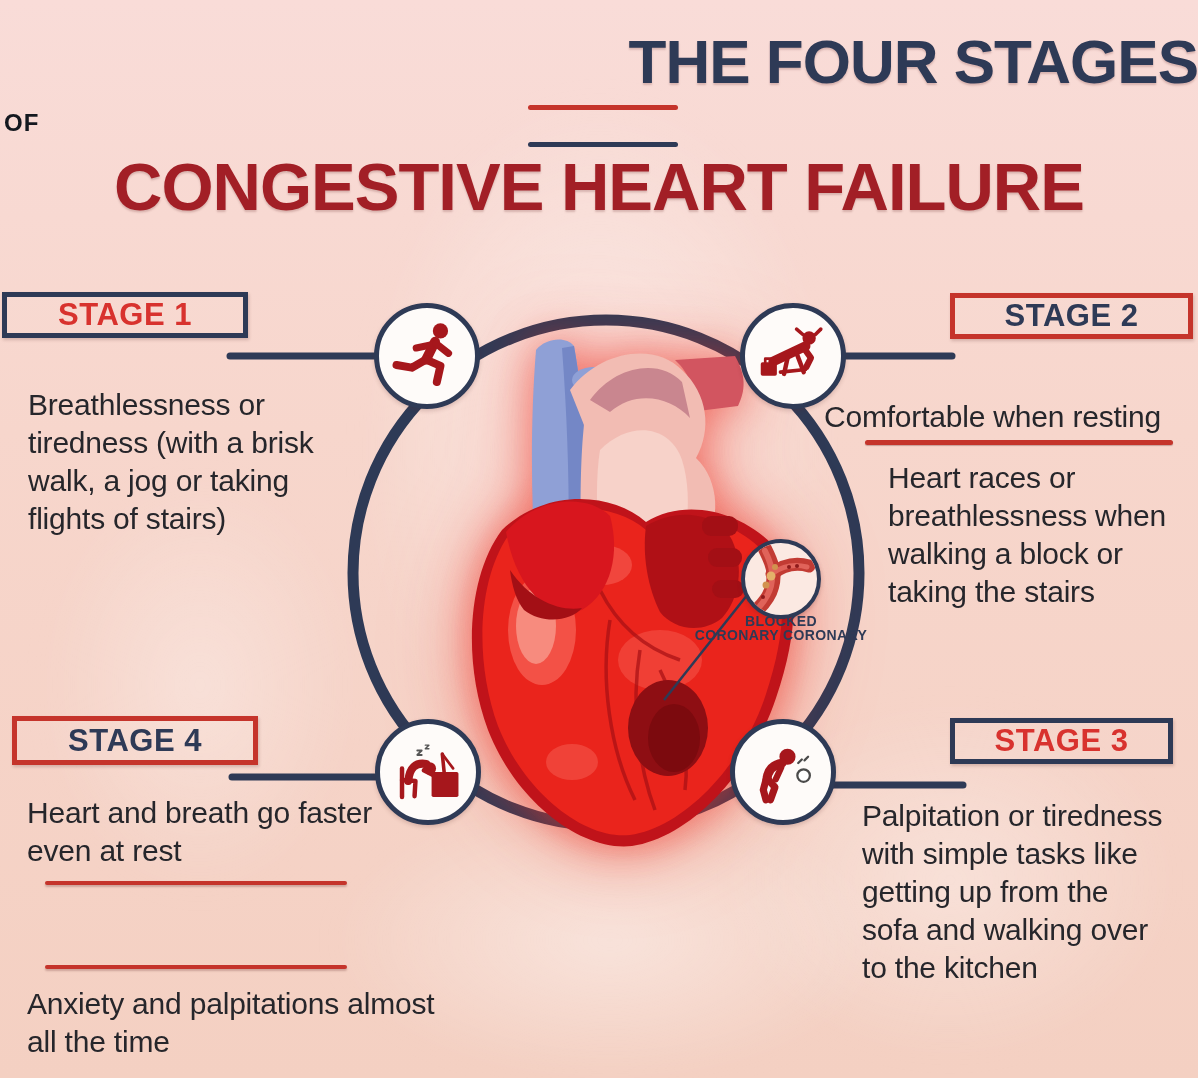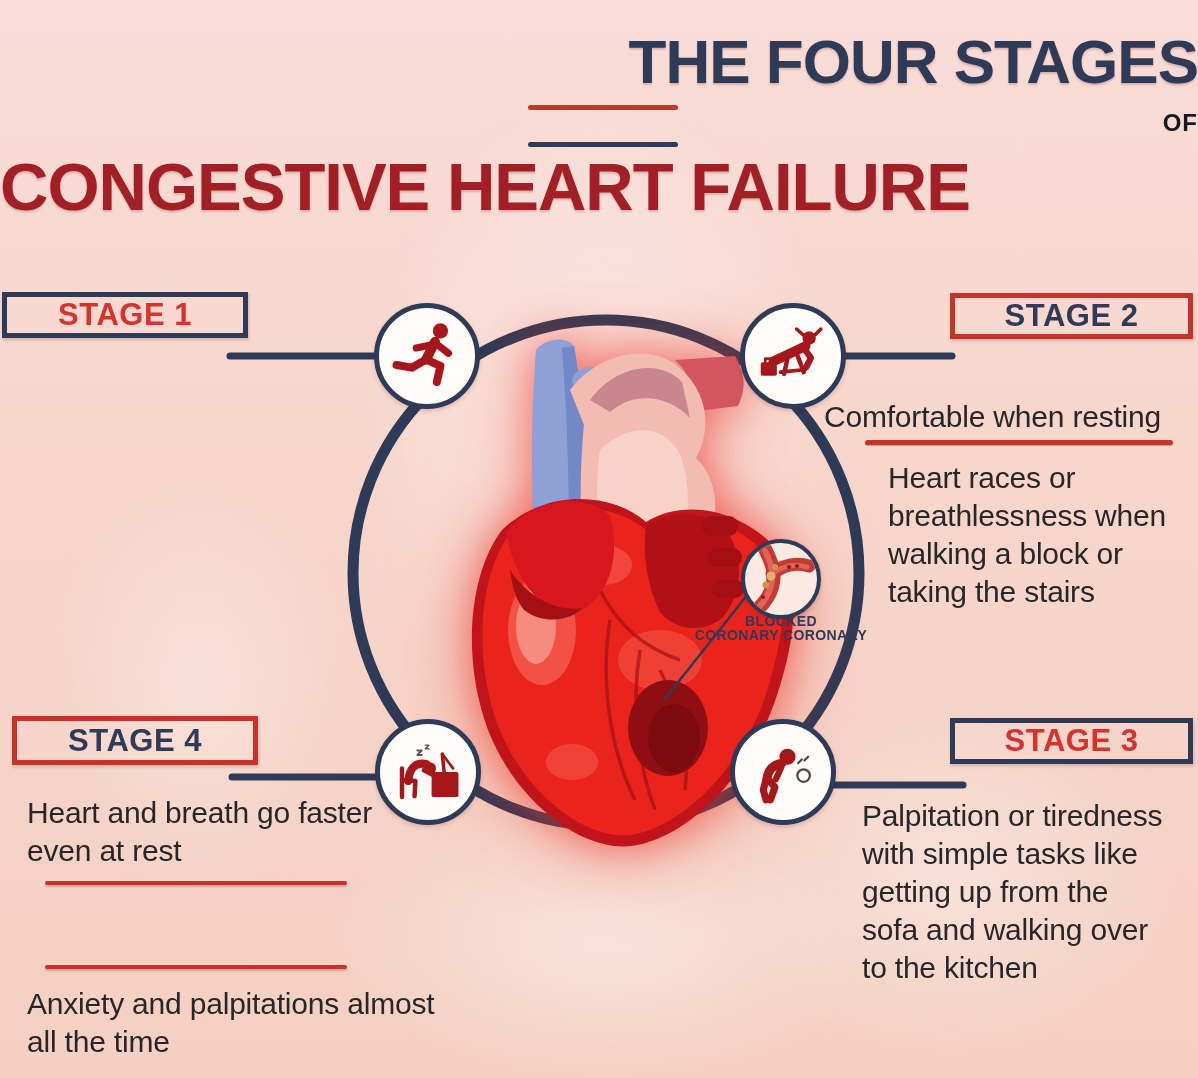--- a/index.html
+++ b/index.html
@@ -16,42 +16,42 @@
   .wm4{left:330px;top:800px;width:560px;height:280px;background:radial-gradient(closest-side,rgba(255,255,255,.40),rgba(255,255,255,0));}
 
   svg.layer{position:absolute;left:0;top:0;}
 
   
   .title-top{
     position:absolute;left:0;right:0;top:26px;text-align:right;
     font-size:62px;font-weight:700;letter-spacing:-1px;color:#2e3a56;
     text-shadow:0 2px 2px rgba(120,60,60,.25);
   }
-  .of-wrap{position:absolute;left:4px;right:0;top:100px;height:50px;text-align:right;}
+  .of-wrap{position:absolute;left:4px;right:0;top:100px;height:50px;text-align:left;}
   .of-line{position:absolute;left:524px;width:150px;height:5px;border-radius:3px;}
   .of-line.red{top:5px;background:#c5342b;}
   .of-line.navy{top:42px;background:#2e3a56;}
   .of-text{position:absolute;left:0;right:0;top:9px;font-size:24px;font-weight:700;color:#14181f;letter-spacing:1px;}
   .title-main{
-    position:absolute;left:0;right:0;top:148px;text-align:left;
+    position:absolute;left:0;right:0;top:148px;text-align:center;
     font-size:67px;font-weight:700;letter-spacing:-1px;color:#a21f26;
     text-shadow:0 2px 2px rgba(120,60,60,.25);
   }
 
   
   .stage-box{
     position:absolute;box-sizing:border-box;height:46px;width:246px;
     display:flex;align-items:center;justify-content:center;
     font-size:31px;font-weight:700;letter-spacing:.5px;
     box-shadow:1px 2px 3px rgba(90,40,40,.22);
     background:rgba(255,255,255,0.04);
   }
   .sb1{left:2px;top:292px;border:5px solid #2e3a56;color:#d8322e;}
   .sb2{left:950px;top:293px;width:243px;border:5px solid #c5342b;color:#2e3a56;text-align:center;}
-  .sb3{left:950px;top:718px;width:243px;border:5px solid #2e3a56;color:#d8322e;}
+  .sb3{left:950px;top:718px;width:223px;border:5px solid #2e3a56;color:#d8322e;}
   .sb4{left:12px;top:716px;height:49px;border:5px solid #c5342b;color:#2e3a56;}
 
   
   .body{
     position:absolute;font-size:30px;line-height:38px;color:#26262b;
     white-space:pre-line;letter-spacing:-.2px;
   }
   .s1-text{left:28px;top:386px;}
   .s2-heading{left:824px;top:398px;}
   .s2-underline{position:absolute;left:865px;top:440px;width:308px;height:5px;background:#c5342b;border-radius:3px;box-shadow:0 1px 1px rgba(90,30,30,.3);}
@@ -250,20 +250,24 @@
     <div class="of-text">OF</div>
     <div class="of-line navy"></div>
   </div>
   <div class="title-main">CONGESTIVE HEART FAILURE</div>
 
   <div class="stage-box sb1">STAGE 1</div>
   <div class="stage-box sb2">STAGE 2</div>
   <div class="stage-box sb3">STAGE 3</div>
   <div class="stage-box sb4">STAGE 4</div>
 
+  <div class="body s1-text">Breathlessness or
+tiredness (with a brisk
+walk, a jog or taking
+flights of stairs)</div>
 
   <div class="body s2-heading">Comfortable when resting</div>
   <div class="s2-underline"></div>
   <div class="body s3-text">Palpitation or tiredness
 with simple tasks like
 getting up from the
 sofa and walking over
 to the kitchen</div>
 
   <div class="body s2-text">Heart races or

